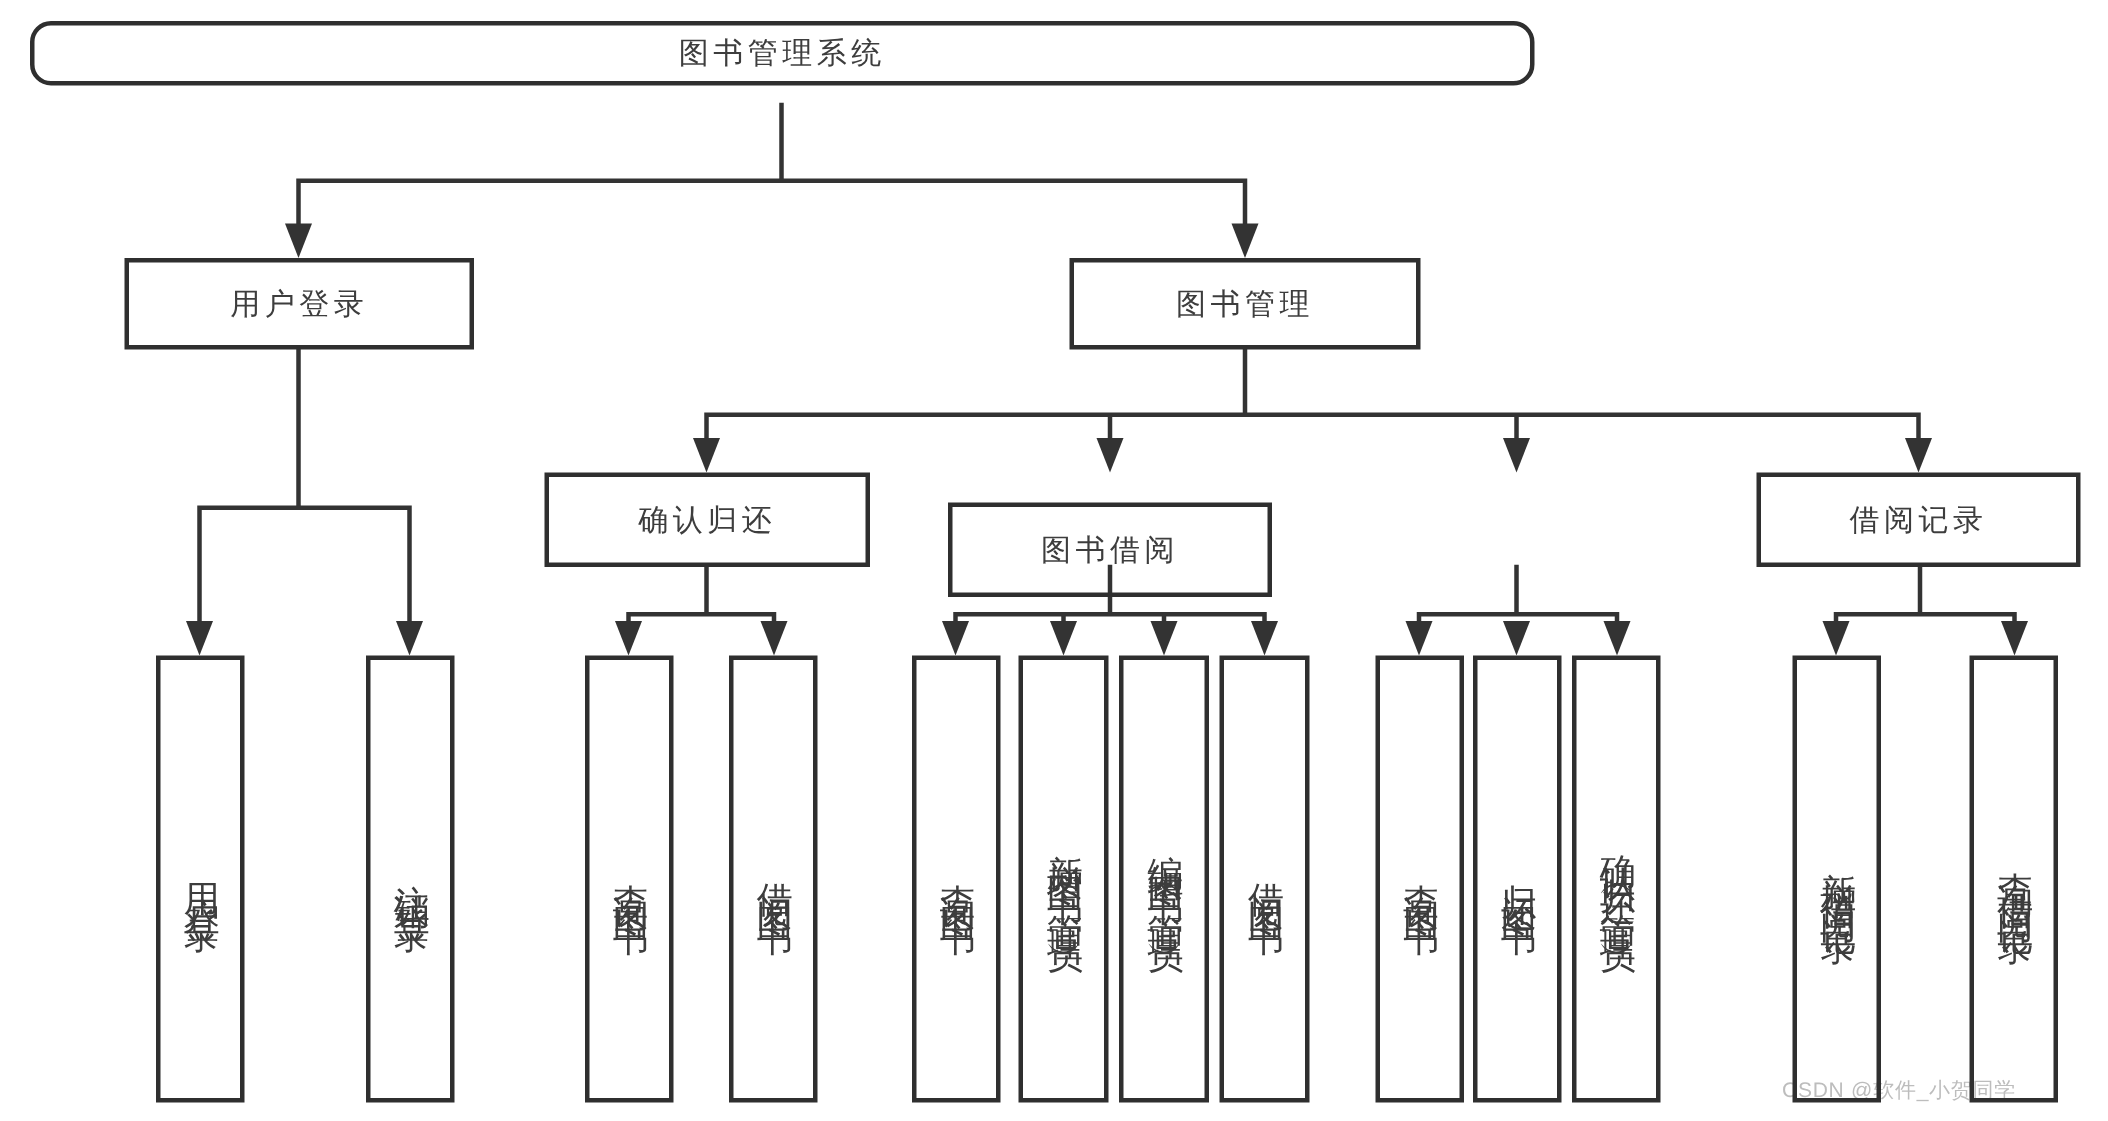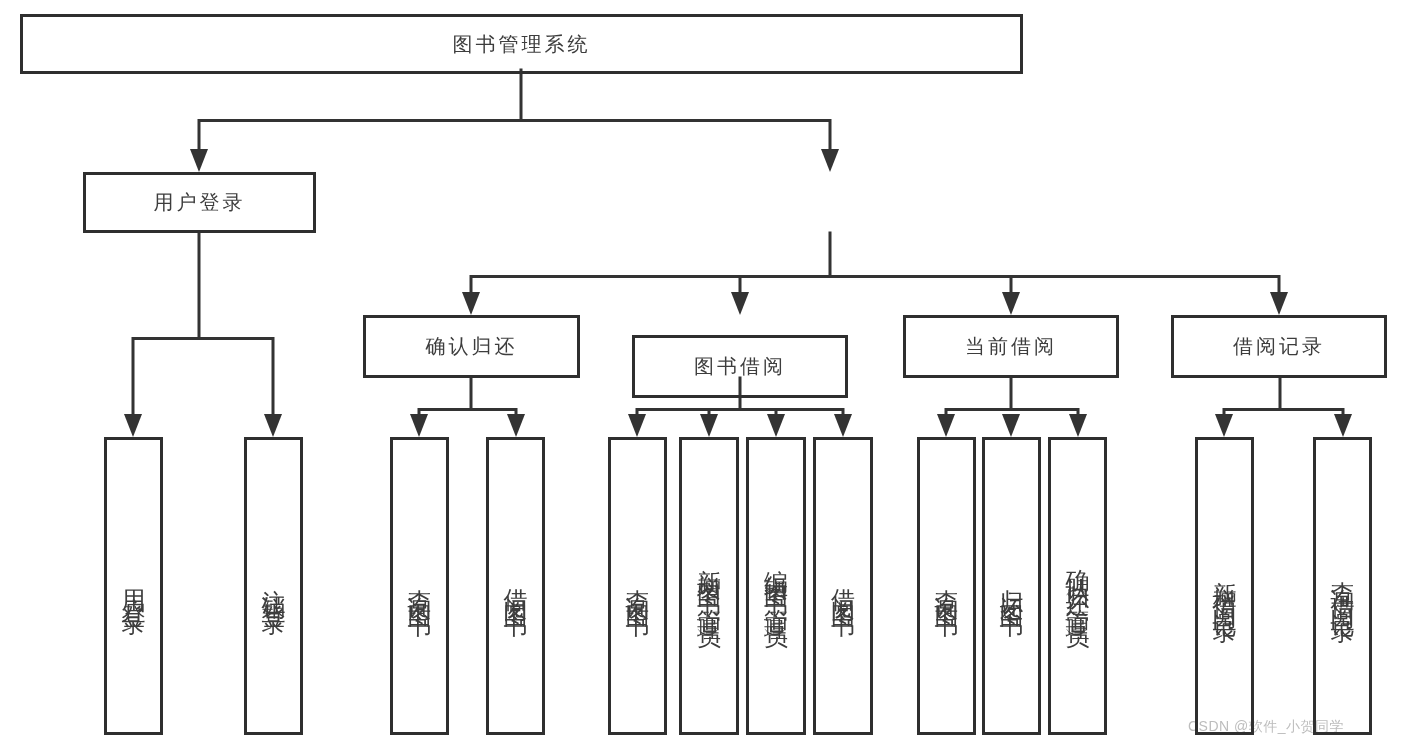--- a/index.html
+++ b/index.html
@@ -117,36 +117,36 @@
       <polygon points="1078,437 1069,414 1087,414"></polygon>
     </g>
 
     <g>
       <path d="M1280 378 L1280 409.5 M1224 409.5 L1343 409.5 M1224 409.5 L1224 420 M1343 409.5 L1343 420"></path>
       <polygon points="1224,437 1215,414 1233,414"></polygon>
       <polygon points="1343,437 1334,414 1352,414"></polygon>
     </g>
   </svg>
 
-  <div class="node" style="left:20px; top:14px; width:1003px; height:60px;">
+  <div class="node" style="left:20px; top:14px; width:1003px; height:43px;border-radius:14px;">
     <span class="hlabel">图书管理系统</span>
   </div>
 
   <div class="node" style="left:83px; top:172px; width:233px; height:61px;">
     <span class="hlabel">用户登录</span>
+  </div>
+  <div class="node" style="left:713px; top:172px; width:234px; height:61px;">
+    <span class="hlabel">图书管理</span>
   </div>
 
   <div class="node" style="left:363px; top:315px; width:217px; height:63px;">
     <span class="hlabel">确认归还</span>
   </div>
   <div class="node" style="left:632px; top:315px; width:216px; height:63px;margin-top:20px;">
     <span class="hlabel">图书借阅</span>
-  </div>
-  <div class="node" style="left:903px; top:315px; width:216px; height:63px;">
-    <span class="hlabel">当前借阅</span>
   </div>
   <div class="node" style="left:1171px; top:315px; width:216px; height:63px;">
     <span class="hlabel">借阅记录</span>
   </div>
 
   <div class="node leaf" style="left:104px; top:437px; width:59px; height:298px;">
     <span class="vlabel">用户登录</span>
   </div>
   <div class="node leaf" style="left:244px; top:437px; width:59px; height:298px;">
     <span class="vlabel">注销登录</span>

